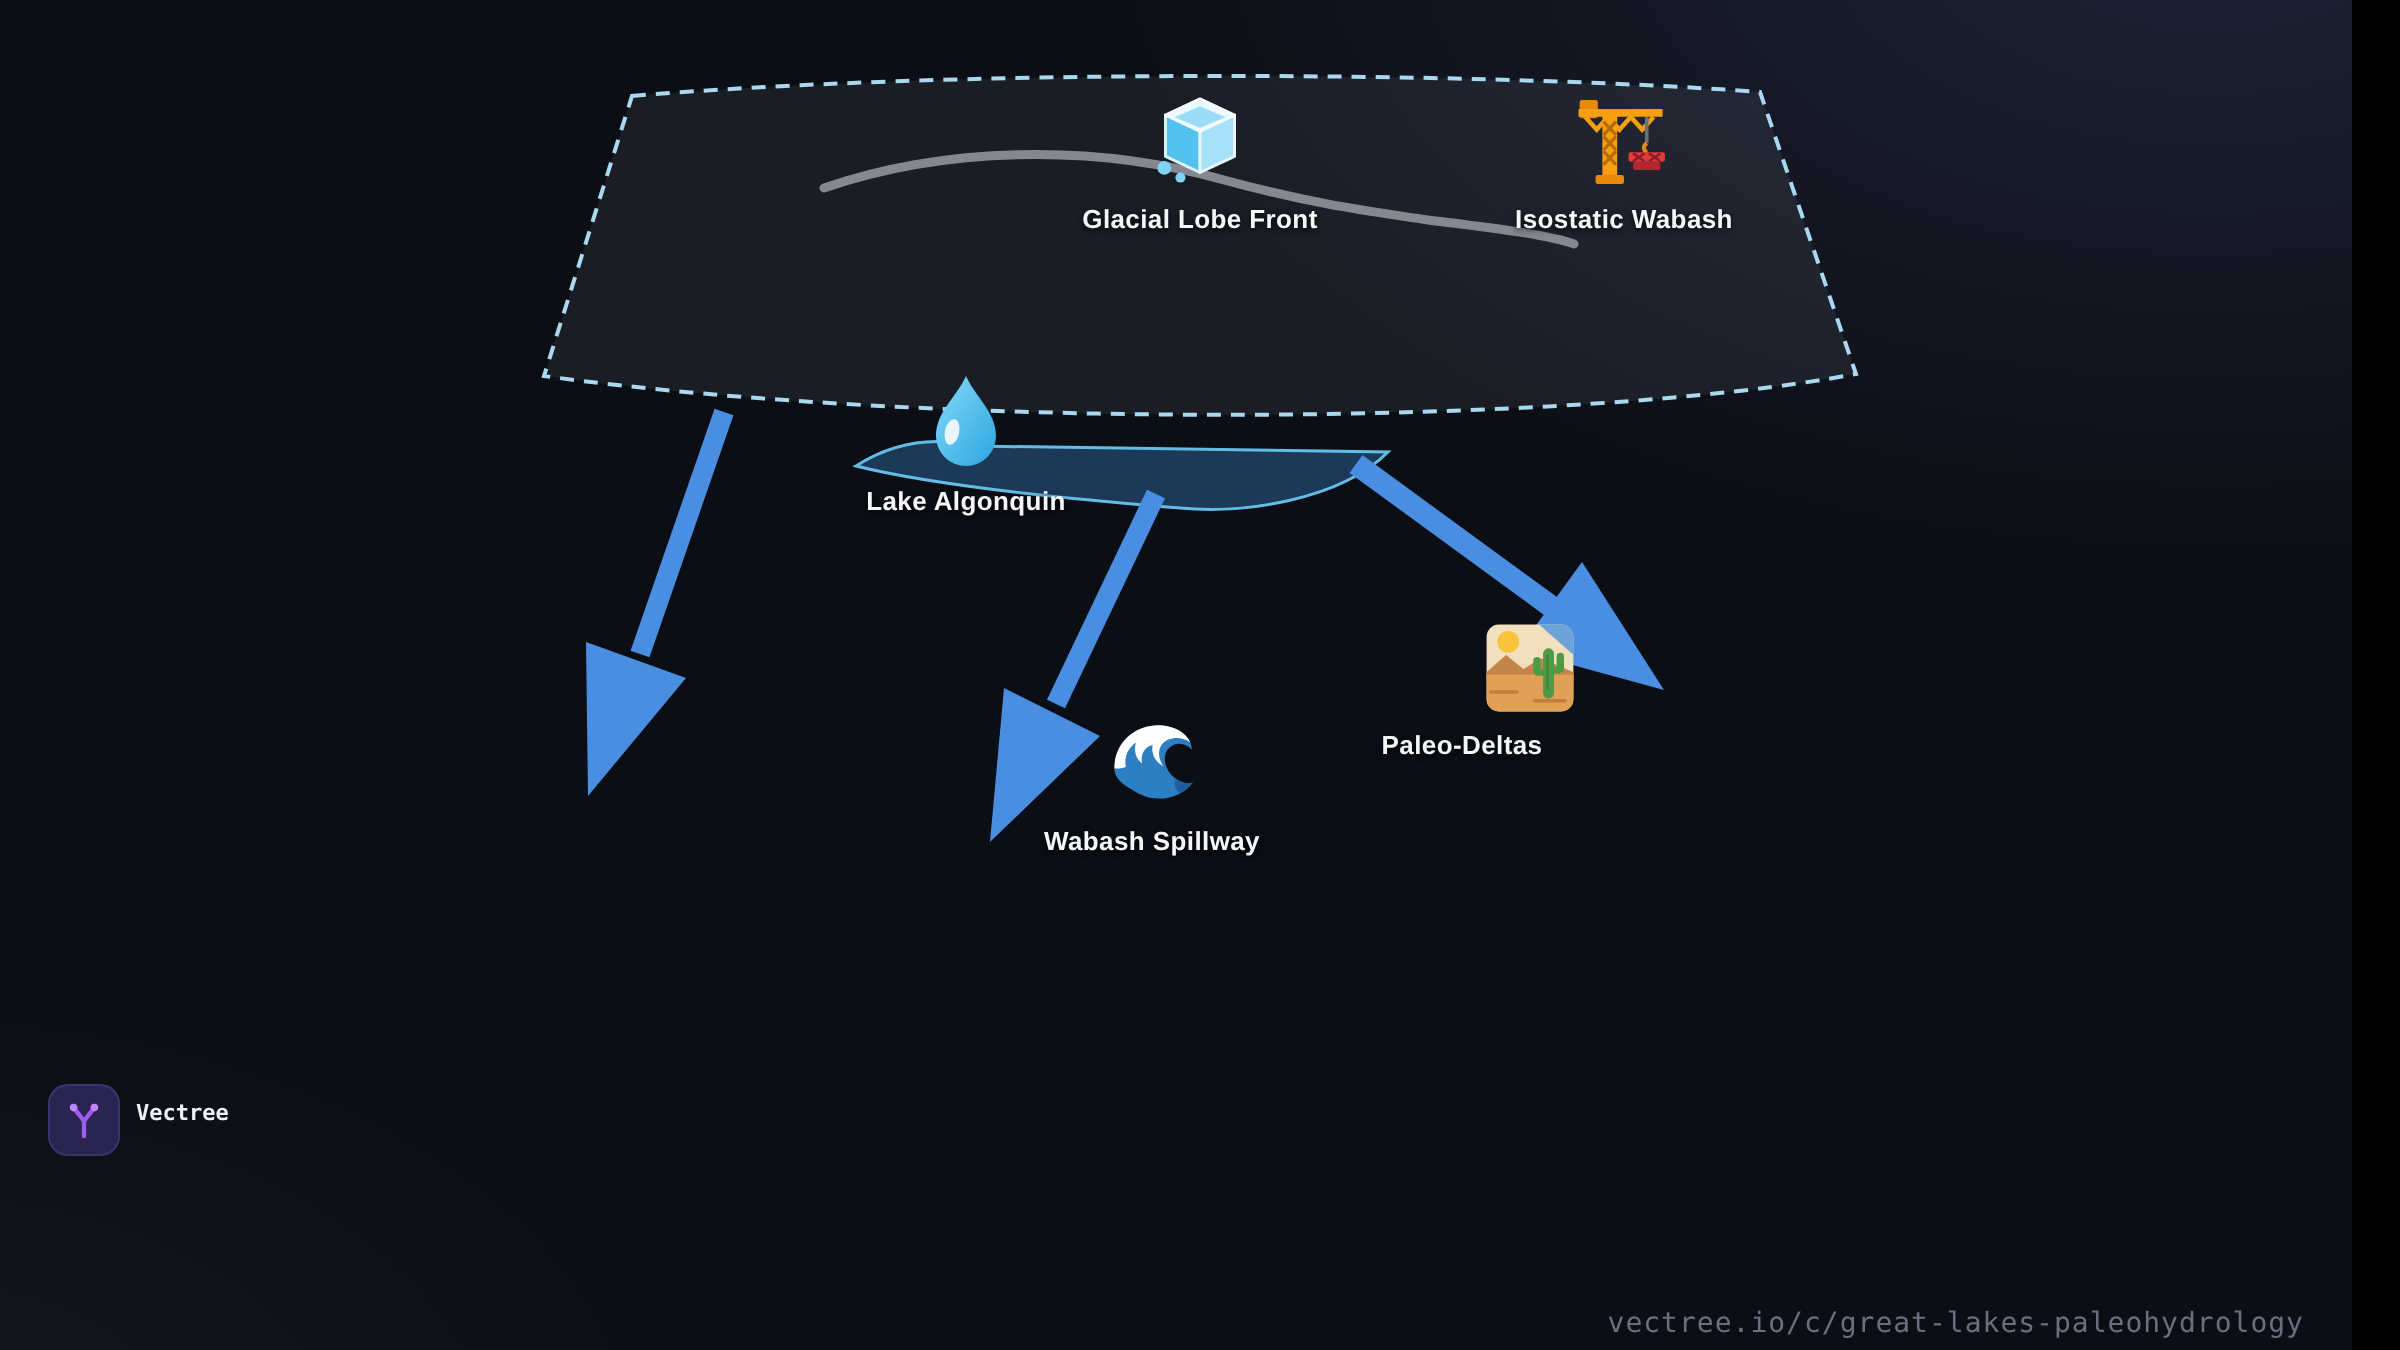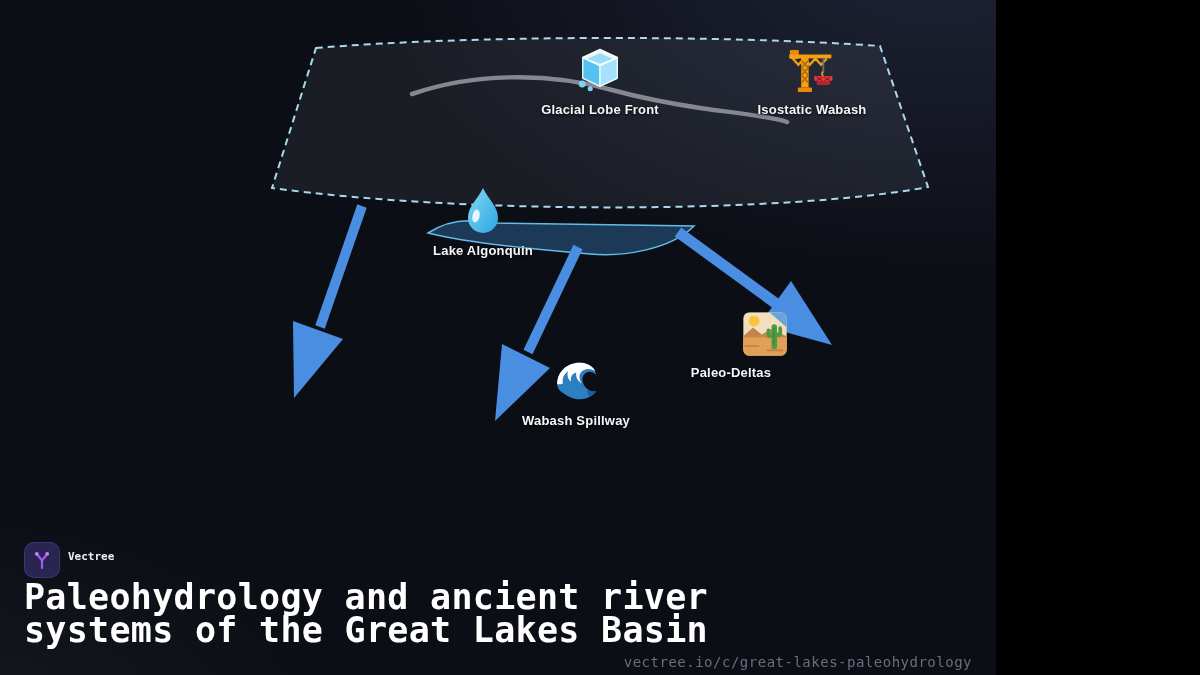--- a/index.html
+++ b/index.html
@@ -1,17 +1,17 @@
 <!DOCTYPE html>
 <html><head>
 <meta charset="utf-8">
 <style>
   html,body{margin:0;padding:0;background:#000;}
   #canvas{
-    position:relative;width:996px;height:675px;overflow:hidden;
+    position:relative;width:1176px;height:675px;overflow:hidden;
     background:
       radial-gradient(900px 520px at 94% -6%, #1e2234 0%, rgba(14,16,24,0) 62%),
       radial-gradient(700px 420px at -4% 108%, #16181f 0%, rgba(12,14,20,0) 55%),
       #0c0e15;
     font-family:"Liberation Sans", sans-serif;
   }
   svg{display:block;}
   .layer{position:absolute;left:0;top:0;}
   .node-icon{position:absolute;transform:translateX(-50%);}
   .node-label{
@@ -153,20 +153,16 @@
     <svg width="24" height="24" viewBox="0 0 24 24">
       <path d="M12,20 L12,12.5 M12,12.5 L6.8,5.8 M12,12.5 L17.2,5.8" fill="none" stroke="#9b5cf0" stroke-width="2.2" stroke-linecap="round"></path>
       <circle cx="6.8" cy="5.8" r="1.9" fill="#c084fc"></circle>
       <circle cx="17.2" cy="5.8" r="1.9" fill="#c084fc"></circle>
       <circle cx="9.3" cy="9" r="1.1" fill="#a855f7"></circle>
       <circle cx="14.7" cy="9" r="1.1" fill="#a855f7"></circle>
     </svg>
   </div>
   <div class="brand-name">Vectree</div>
 
-  <div class="poster-title">
-    <div>Paleohydrology and ancient river</div>
-    <div>systems of the Great Lakes Basin</div>
-  </div>
 
   <div class="poster-url">vectree.io/c/great-lakes-paleohydrology</div>
 
 </div>
 
 </body></html>

